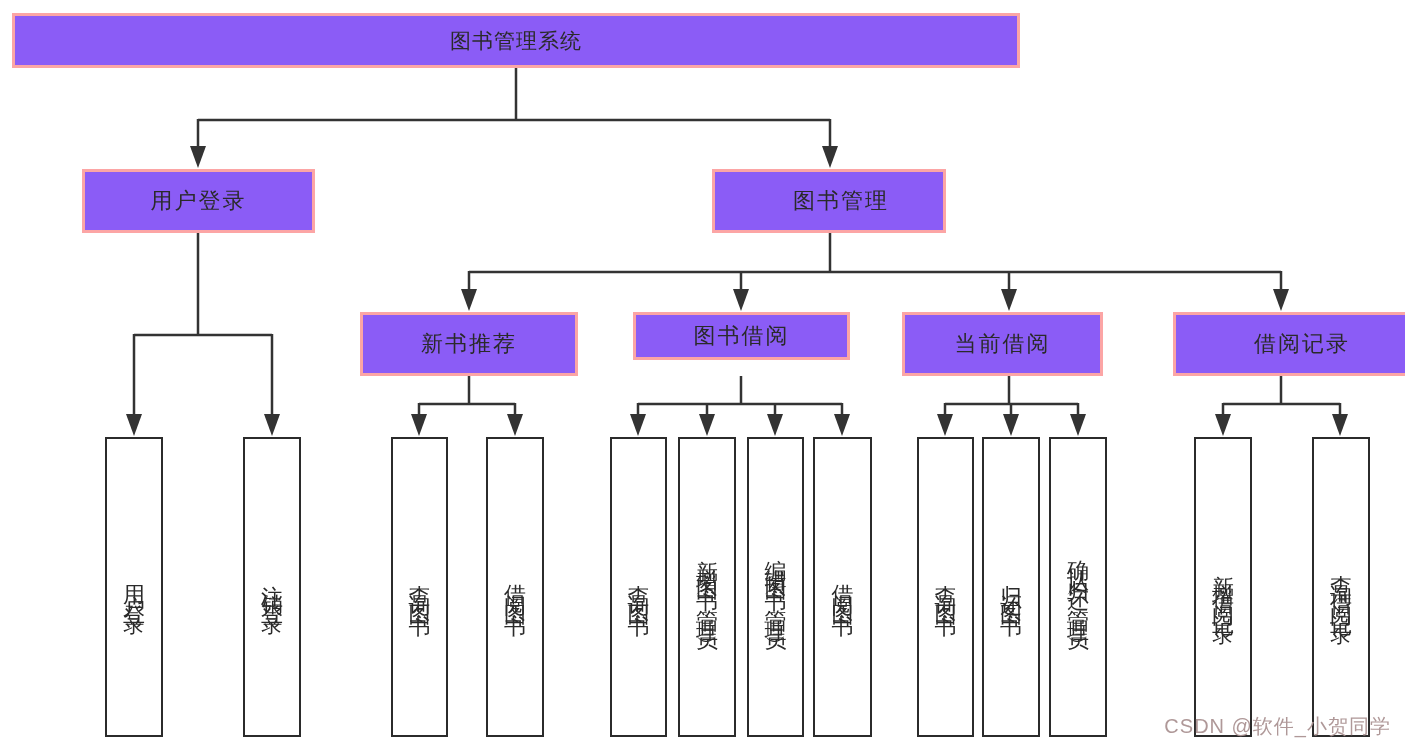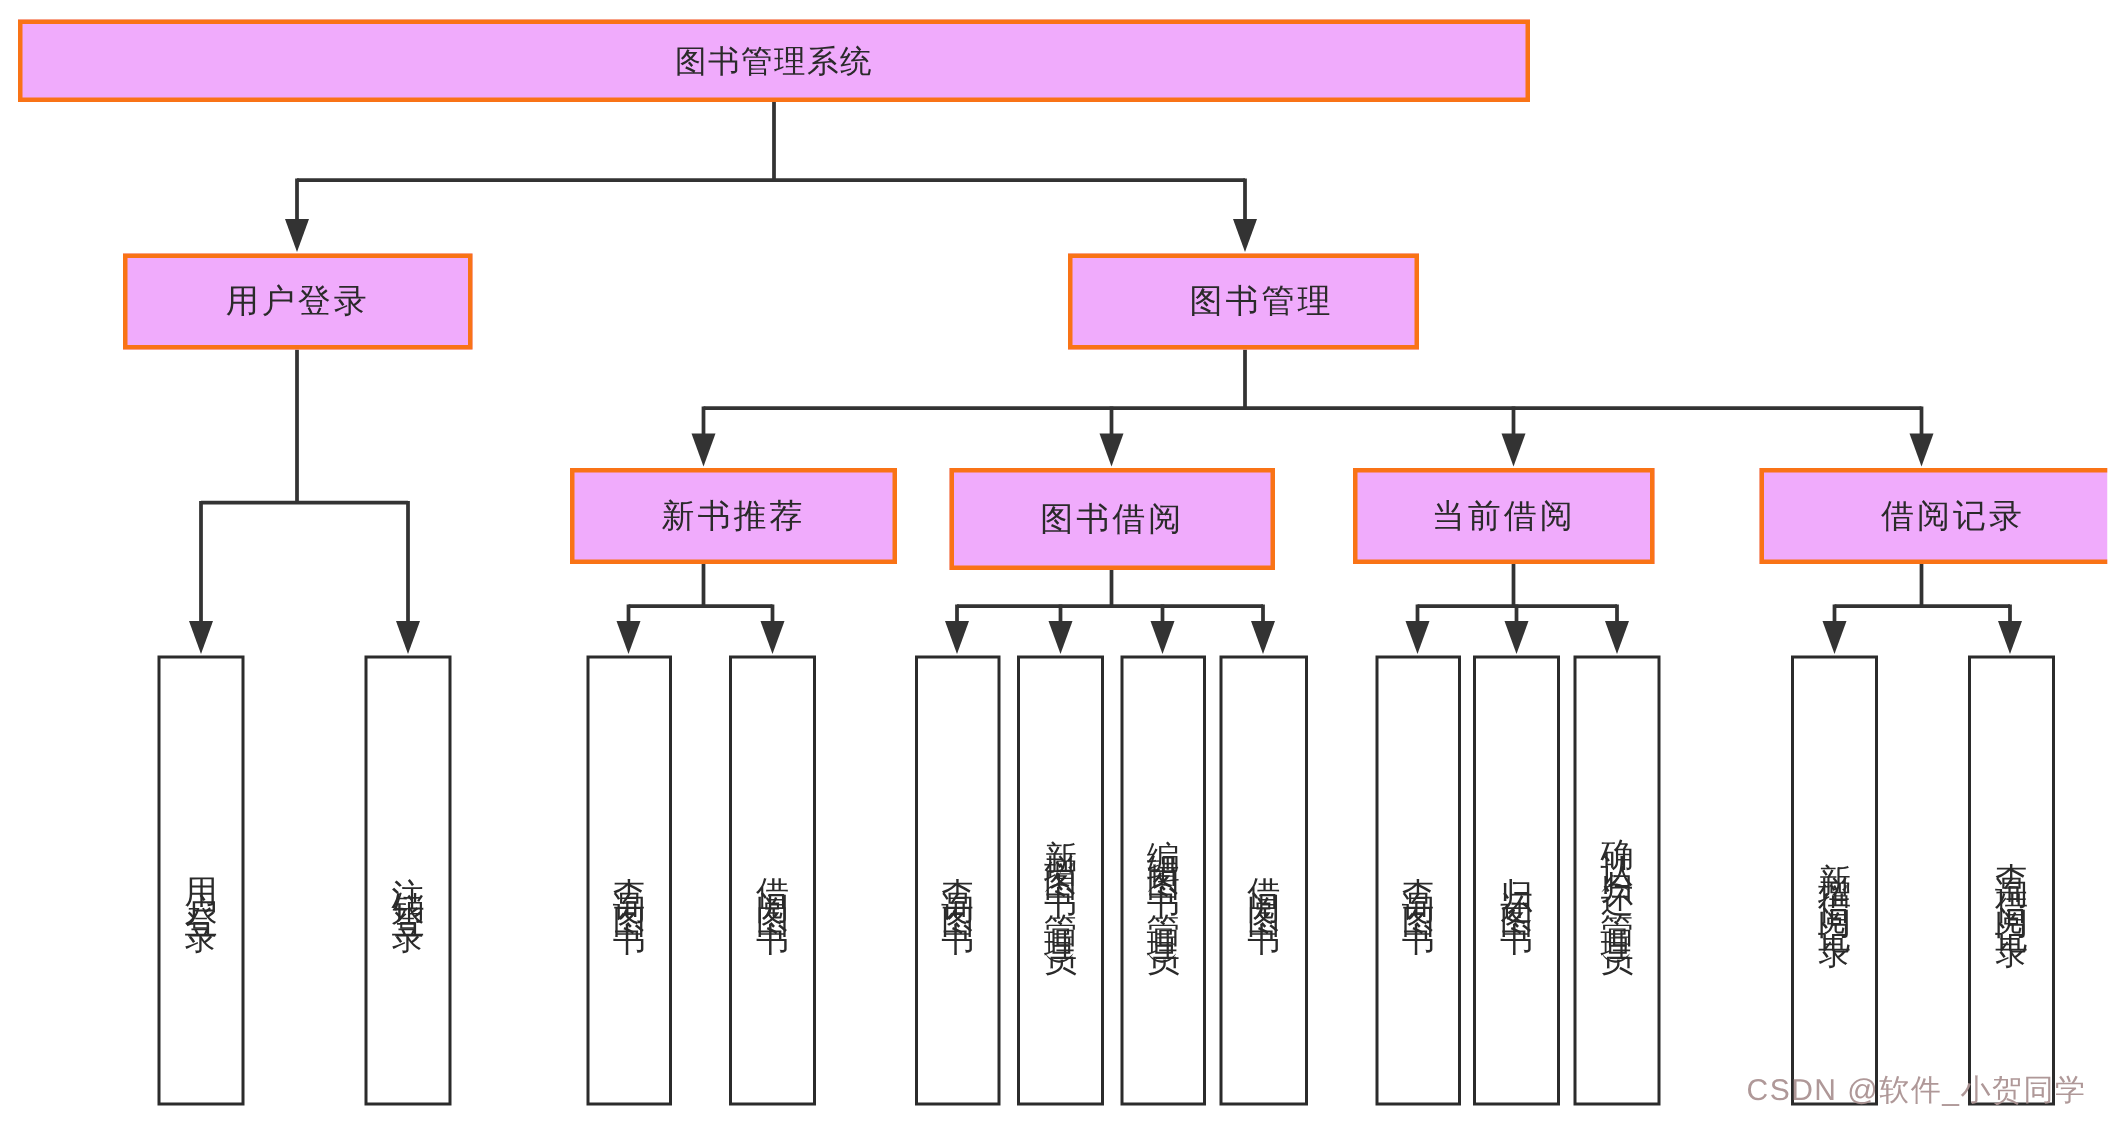--- a/index.html
+++ b/index.html
@@ -13,22 +13,22 @@
     color: #2a2a2a;
   }
   svg.connectors {
     position: absolute;
     left: 0; top: 0;
     width: 1405px; height: 747px;
     pointer-events: none;
   }
   .hbox {
     position: absolute;
-    border: 3px solid #f97316;
-    background: #f0abfc;
+    border: 3px solid #fca5a5;
+    background: #8b5cf6;
     display: flex;
     align-items: center;
     justify-content: center;
     font-size: 22px;
     letter-spacing: 2px;
     box-sizing: border-box;
     white-space: nowrap;
   }
   .rootbox { font-size: 21px; letter-spacing: 1px; }
   .vbox {
@@ -135,24 +135,24 @@
     <span>图书管理系统</span>
   </div>
 
   <div class="hbox" style="left:82px; top:169px; width:233px; height:64px;">
     <span>用户登录</span>
   </div>
   <div class="hbox" style="left:712px; top:169px; width:234px; height:64px;padding-left:24px;">
     <span>图书管理</span>
   </div>
 
-  <div class="hbox" style="left:360px; top:312px; width:218px; height:64px;margin-left:20px;">
+  <div class="hbox" style="left:360px; top:312px; width:218px; height:64px;">
     <span>新书推荐</span>
   </div>
-  <div class="hbox" style="left:633px; top:312px; width:217px; height:68px;">
+  <div class="hbox" style="left:633px; top:312px; width:217px; height:48px;">
     <span>图书借阅</span>
   </div>
   <div class="hbox" style="left:902px; top:312px; width:201px; height:64px;">
     <span>当前借阅</span>
   </div>
   <div class="hbox" style="left:1173px; top:312px; width:258px; height:64px;">
     <span>借阅记录</span>
   </div>
 
   <div class="vbox" style="left:105px; width:58px;">

